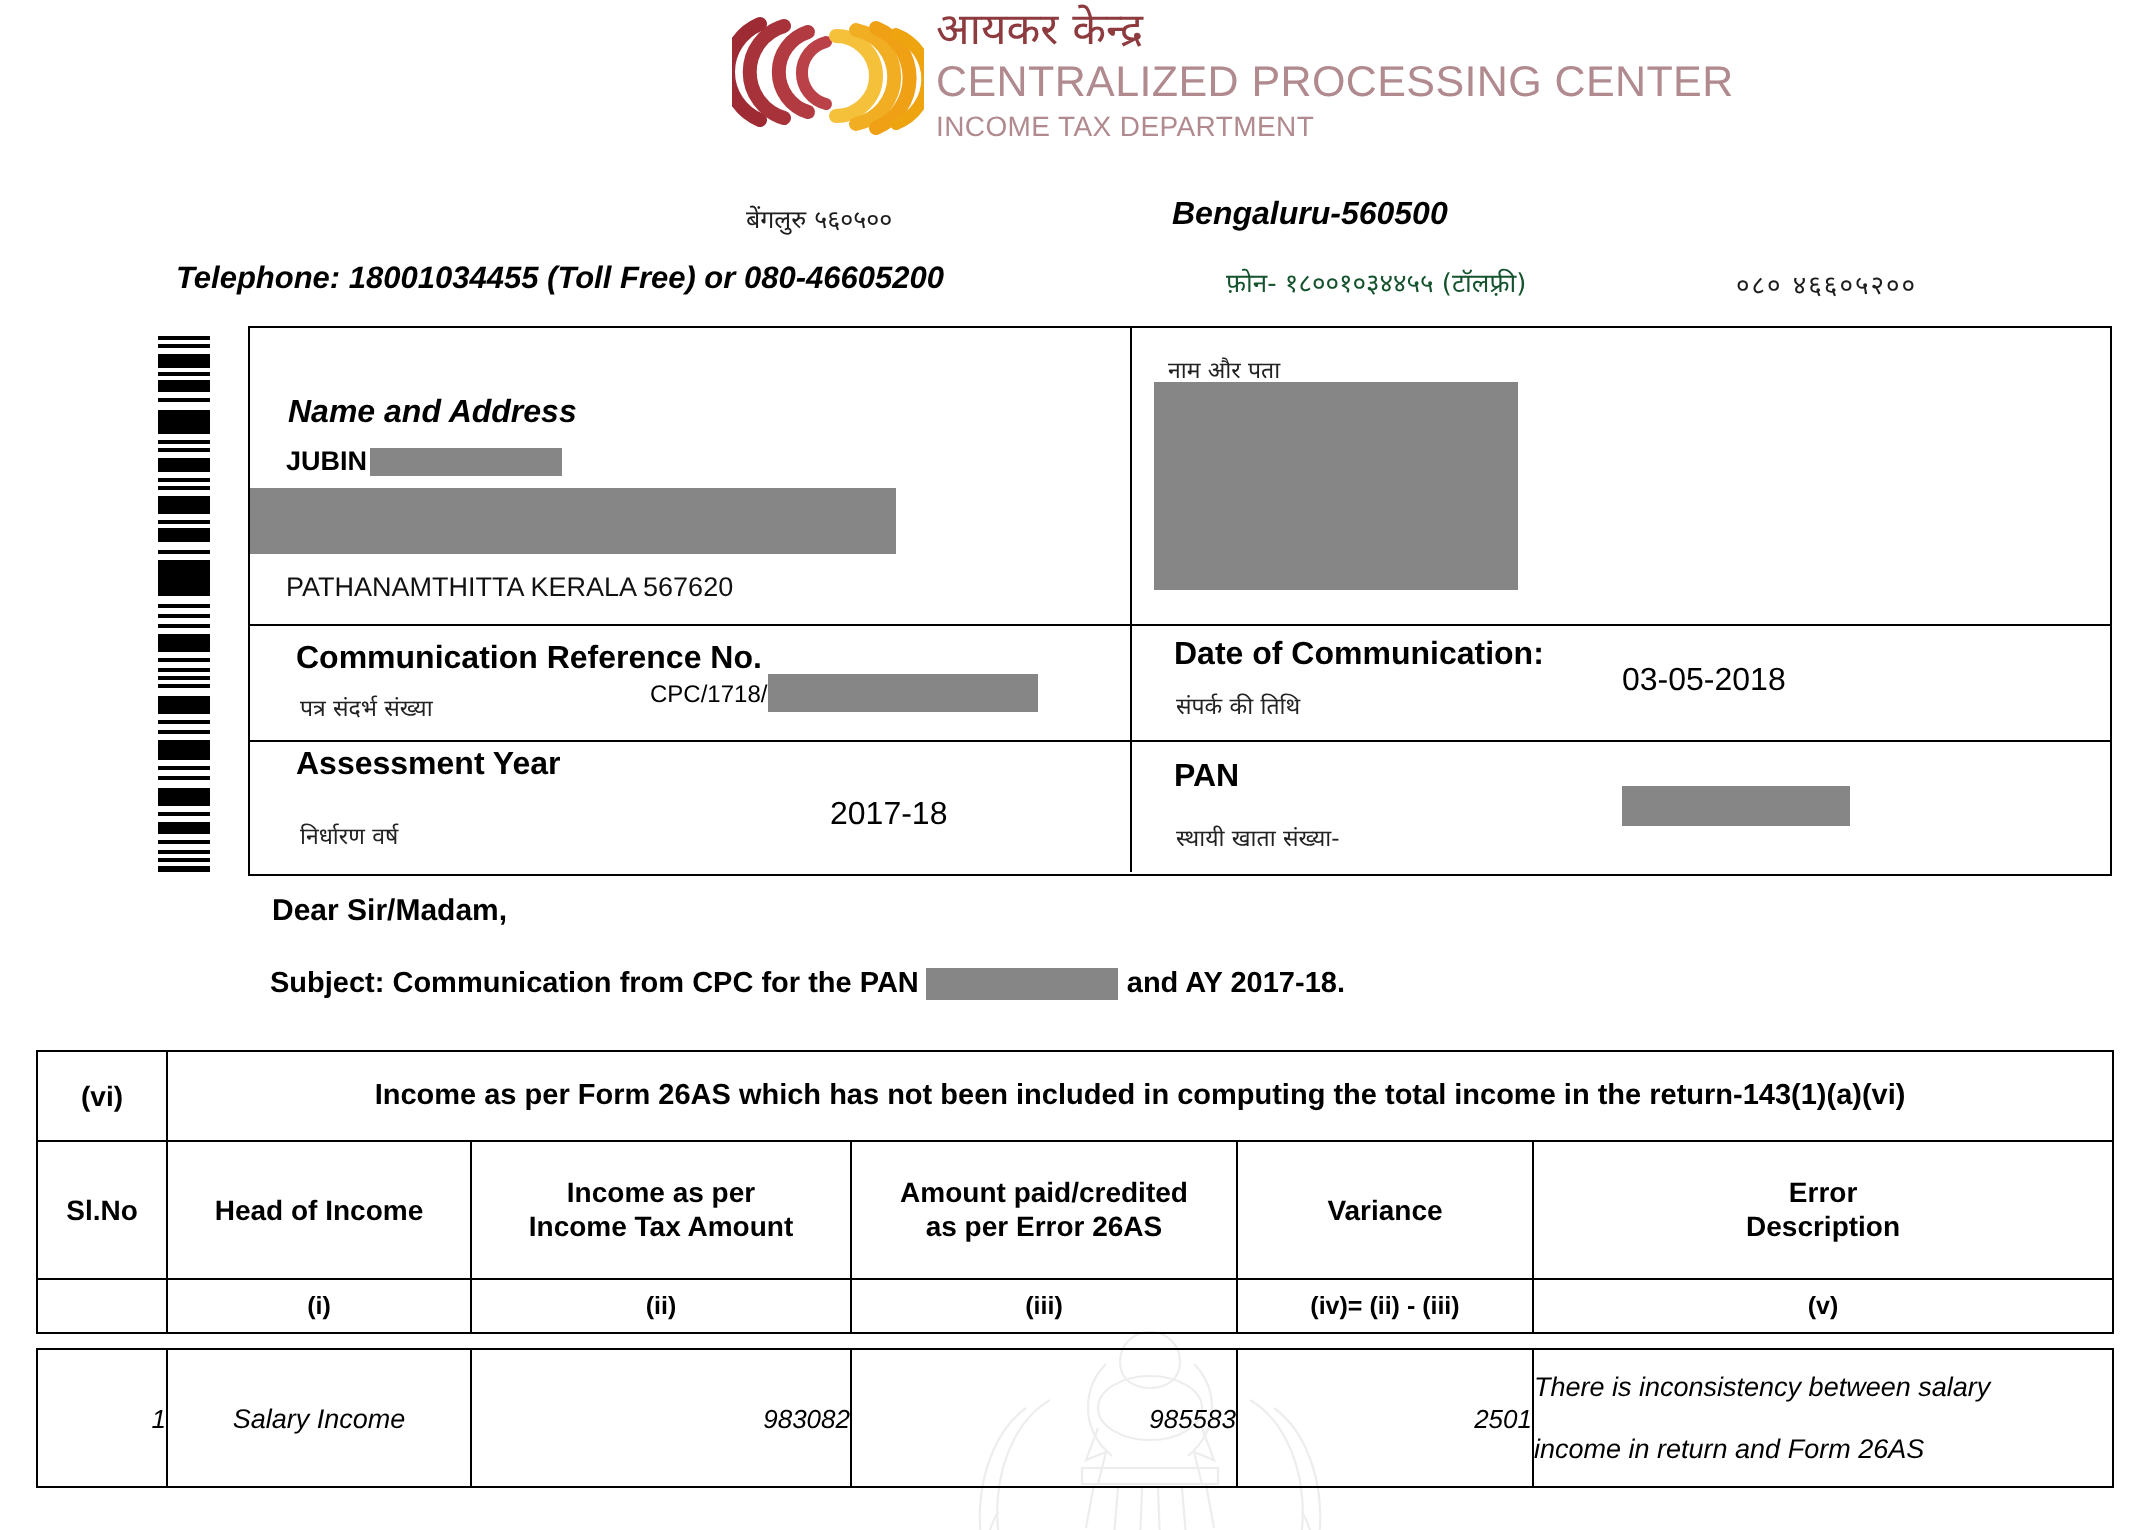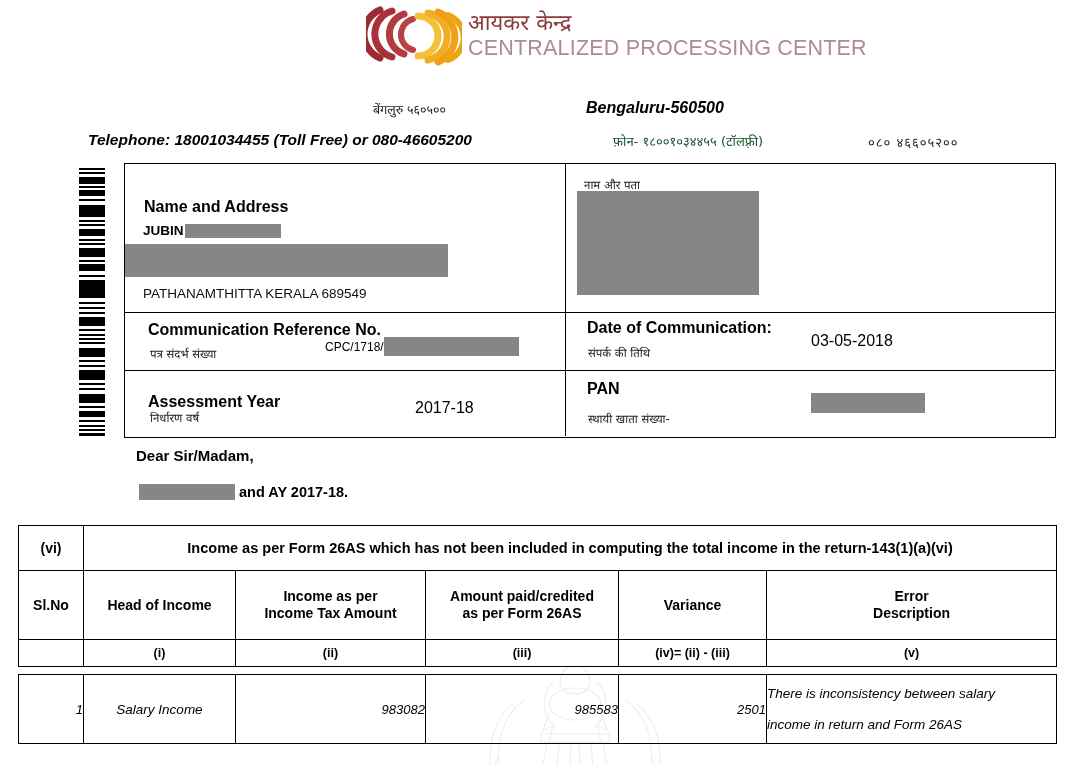--- a/index.html
+++ b/index.html
@@ -164,21 +164,21 @@
     font-family: "DejaVu Sans", sans-serif;
     font-size: 11.5px;
     color: #222;
   }
   .val-en {
     font-size: 15px;
     color: #000;
   }
 
   
-  .na-title { position: absolute; left: 19px; top: 34px; }
+  .na-title { position: absolute; left: 19px; top: 34px; font-style: italic; }
   .na-name  { position: absolute; left: 18px; top: 59px; font-size: 13.5px; font-weight: bold; color:#000; display:flex; align-items:center;}
   .redact {
     background: #868686;
     display: inline-block;
     vertical-align: middle;
   }
   .na-name .redact { width: 96px; height: 14px; margin-left: 1px; }
   .na-bar2 { position: absolute; left: 0px; top: 80px; width: 323px; height: 33px; background: #868686; }
   .na-city { position: absolute; left: 18px; top: 122px; font-size: 13.5px; color: #111; }
 
@@ -189,21 +189,21 @@
   .cr-title { position: absolute; left: 23px; top: 8px; }
   .cr-hi    { position: absolute; left: 25px; top: 33px; }
   .cr-val   { position: absolute; left: 200px; top: 24px; font-size: 12px; color:#000; display:flex; align-items:center;}
   .cr-val .redact { width: 135px; height: 19px; }
 
   .dc-title { position: absolute; left: 21px; top: 6px; }
   .dc-hi    { position: absolute; left: 22px; top: 32px; }
   .dc-val   { position: absolute; left: 245px; top: 19px; font-size: 16px; color:#000; }
 
   
-  .ay-title { position: absolute; left: 23px; top: 22px; }
+  .ay-title { position: absolute; left: 23px; top: 3px; }
   .ay-hi    { position: absolute; left: 25px; top: 39px; }
   .ay-val   { position: absolute; left: 290px; top: 28px; font-size: 16px; color:#000; }
 
   .pan-title { position: absolute; left: 21px; top: 9px; }
   .pan-hi    { position: absolute; left: 22px; top: 40px; }
   .pan-val   { position: absolute; left: 245px; top: 22px; }
   .pan-val .redact { width: 114px; height: 20px; }
 
   
   .salutation {
@@ -312,20 +312,21 @@
           <path d="M52 14 A20 20 0 0 1 52 54" stroke="#f5c03a" stroke-width="7"></path>
           <path d="M62 11 A24 24 0 0 1 62 58" stroke="#f2ae22" stroke-width="7"></path>
           <path d="M72 10 A27 27 0 0 1 72 60" stroke="#efa015" stroke-width="7"></path>
           <path d="M82 13 A24 24 0 0 1 82 58" stroke="#eda40f" stroke-width="6"></path>
         </g>
       </svg>
     </div>
     <div class="title-col">
       <div class="t-hindi">आयकर केन्द्र</div>
       <div class="t-main">CENTRALIZED PROCESSING CENTER</div>
+      <div class="t-sub">INCOME TAX DEPARTMENT</div>
     </div>
   </div>
 
   <div class="addr-hi">बेंगलुरु ५६०५००</div>
   <div class="addr-en">Bengaluru-560500</div>
   <div class="tel-en">Telephone: 18001034455 (Toll Free) or 080-46605200</div>
   <div class="tel-hi">फ़ोन- १८००१०३४४५५ (टॉलफ़्री)</div>
   <div class="tel-hi2">०८०  ४६६०५२००</div>
 
   <div class="barcode">
@@ -374,21 +375,21 @@
   <div class="infobox">
 
     <div class="ib-row r1">
       <div class="ib-left">
         <div class="lbl-en na-title">Name and Address</div>
         <div class="na-name">
           <span>JUBIN</span>
           <span class="redact"></span>
         </div>
         <div class="na-bar2"></div>
-        <div class="na-city">PATHANAMTHITTA KERALA 689549</div>
+        <div class="na-city">PATHANAMTHITTA KERALA 567620</div>
       </div>
       <div class="ib-right">
         <div class="lbl-hi na-hi">नाम और पता</div>
         <div class="na-block"></div>
       </div>
     </div>
 
     <div class="ib-row r2">
       <div class="ib-left">
         <div class="lbl-en cr-title">Communication Reference No.</div>
@@ -416,20 +417,21 @@
         <div class="lbl-hi pan-hi">स्थायी  खाता  संख्या-</div>
         <div class="pan-val">
           <span class="redact"></span>
         </div>
       </div>
     </div>
   </div>
 
   <div class="salutation">Dear Sir/Madam,</div>
   <div class="subject">
+    <span>Subject: Communication from CPC for the PAN</span>
     <span class="redact"></span>
     <span>and AY 2017-18.</span>
   </div>
 
   <div class="watermark">
     <svg width="240" height="135" viewBox="0 0 240 135" xmlns="http://www.w3.org/2000/svg">
       <g stroke="#7a7a7a" fill="none" stroke-width="1.1">
         <path d="M120 6 c-9 0 -15 7 -15 15 c0 8 6 13 15 13 c9 0 15 -5 15 -13 c0 -8 -6 -15 -15 -15 z"></path>
         <path d="M98 22 c-6 6 -9 14 -9 22 c0 10 5 18 12 24"></path>
         <path d="M142 22 c6 6 9 14 9 22 c0 10 -5 18 -12 24"></path>
@@ -469,21 +471,21 @@
       </tr>
       <tr>
         <td class="hd-col">Sl.No</td>
         <td class="hd-col">Head of Income</td>
         <td class="hd-col">
           <div>Income as per</div>
           <div>Income Tax Amount</div>
         </td>
         <td class="hd-col">
           <div>Amount paid/credited</div>
-          <div>as per Form 26AS</div>
+          <div>as per Error 26AS</div>
         </td>
         <td class="hd-col">Variance</td>
         <td class="hd-col">
           <div>Error</div>
           <div>Description</div>
         </td>
       </tr>
       <tr>
         <td class="rn"></td>
         <td class="rn">(i)</td>

